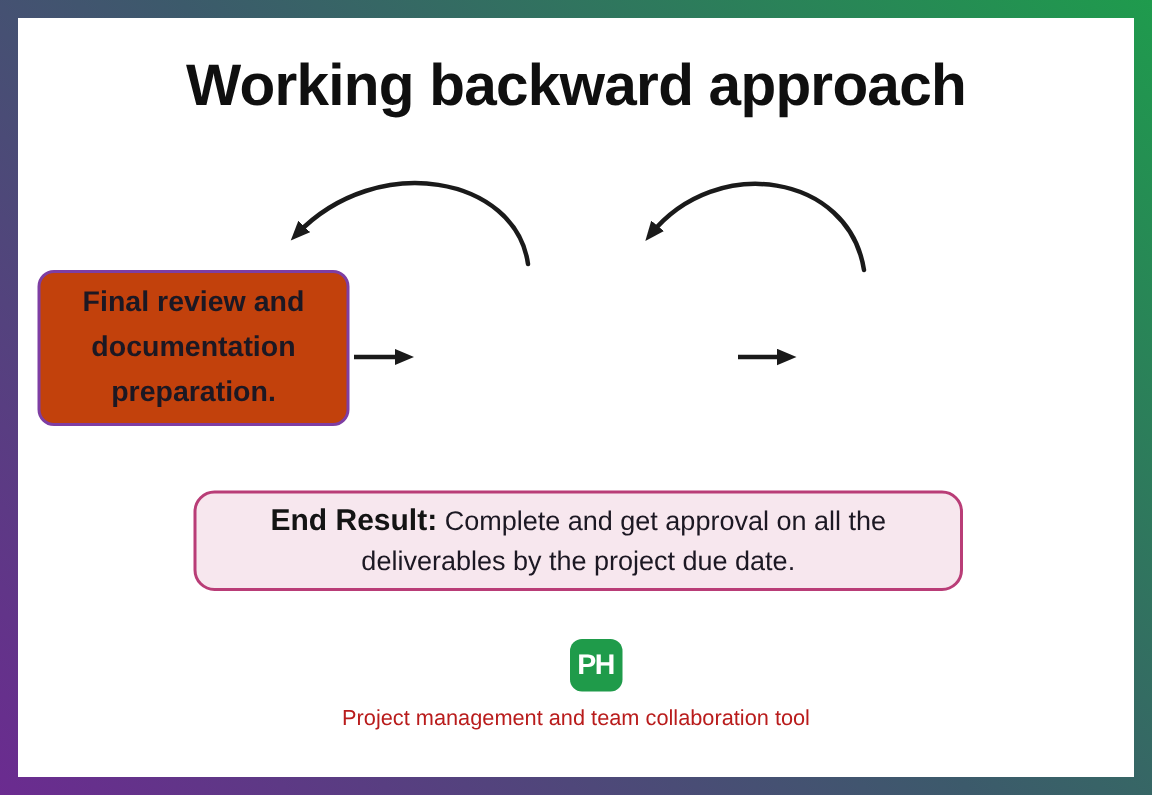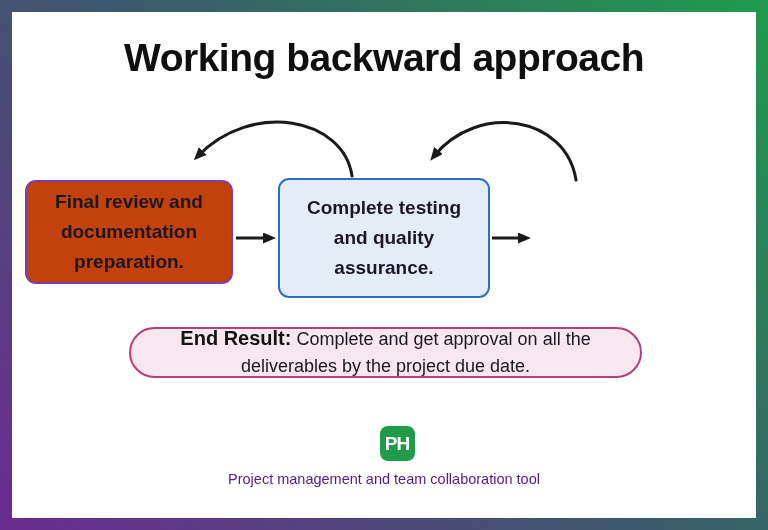--- a/index.html
+++ b/index.html
@@ -9,30 +9,30 @@
   .canvas{position:absolute;left:12px;top:12px;right:12px;bottom:12px;background:#ffffff;overflow:hidden;}
   .title{position:absolute;left:0;right:0;top:24px;text-align:center;
          font-size:39px;font-weight:bold;letter-spacing:-0.5px;color:#0f0f0f;margin:0;}
   .arrows{position:absolute;left:-12px;top:-12px;width:768px;height:530px;pointer-events:none;}
   .box{position:absolute;box-sizing:border-box;border-radius:11px;display:flex;
        align-items:center;justify-content:center;text-align:center;
        font-size:19px;font-weight:600;line-height:30px;color:#1c1823;padding:6px 14px;}
   .box-left{left:13px;top:168px;width:208px;height:104px;background:#c2410c;border:2.5px solid #7e3ea3;justify-content:center;}
   .box-mid{left:266px;top:166px;width:212px;height:120px;background:#e4ecf8;border:2.5px solid #2e6fc0;}
   .box-right{left:521px;top:169px;width:212px;height:114px;background:#e9f3e9;border:2px solid #5aab64;}
-  .end-box{position:absolute;left:117px;top:315px;width:513px;height:51px;box-sizing:border-box;
-           background:#f7e7ee;border:2.5px solid #b93d77;border-radius:26px;
+  .end-box{position:absolute;left:117px;top:315px;width:513px;height:67px;box-sizing:border-box;
+           background:#f7e7ee;border:2.5px solid #b93d77;border-radius:14px;
            display:flex;align-items:center;justify-content:center;text-align:center;}
   .end-text{font-size:18px;font-weight:500;line-height:27px;color:#1c1823;padding:0 28px;}
   .end-heading{font-size:20px;font-weight:bold;color:#141414;}
   .brand-row{position:absolute;left:0;right:0;top:414px;display:flex;align-items:center;justify-content:center;gap:10px;margin-left:26px;}
   .logo-badge{width:35px;height:35px;background:#1f9b4a;border-radius:8px;display:flex;
               align-items:center;justify-content:center;color:#ffffff;font-weight:bold;font-size:19px;letter-spacing:-1px;}
   .brand-name{font-size:24px;font-weight:bold;color:#272727;}
-  .tagline{position:absolute;left:0;right:0;top:459px;text-align:center;font-size:14.5px;color:#4c1d95;}
+  .tagline{position:absolute;left:0;right:0;top:459px;text-align:center;font-size:14.5px;color:#b91c1c;}
 </style>
 </head>
 <body>
 
 <div class="frame">
   <div class="canvas">
 
     <h1 class="title">Working backward approach</h1>
 
     <svg class="arrows" viewBox="0 0 768 530" xmlns="http://www.w3.org/2000/svg">
@@ -43,23 +43,20 @@
       </defs>
       <path d="M236,238 L270,238" stroke="#1a1a1a" stroke-width="3" fill="none" marker-end="url(#ah)"></path>
       <path d="M492,238 L525,238" stroke="#1a1a1a" stroke-width="3" fill="none" marker-end="url(#ah)"></path>
       <path d="M352,176 C344,118 252,100 198,156" stroke="#1a1a1a" stroke-width="3" fill="none" stroke-linecap="round" marker-end="url(#ah)"></path>
       <path d="M576,180 C566,116 478,102 434,156" stroke="#1a1a1a" stroke-width="3" fill="none" stroke-linecap="round" marker-end="url(#ah)"></path>
     </svg>
 
     <div class="box box-left">
       <span>Final review and documentation preparation.</span>
     </div>
-    <div class="box box-mid">
-      <span>Complete testing and quality assurance.</span>
-    </div>
 
     <div class="end-box">
       <div class="end-text">
         <span class="end-heading">End Result:</span>
         <span>Complete and get approval on all the deliverables by the project due date.</span>
       </div>
     </div>
 
     <div class="brand-row">
       <div class="logo-badge">

